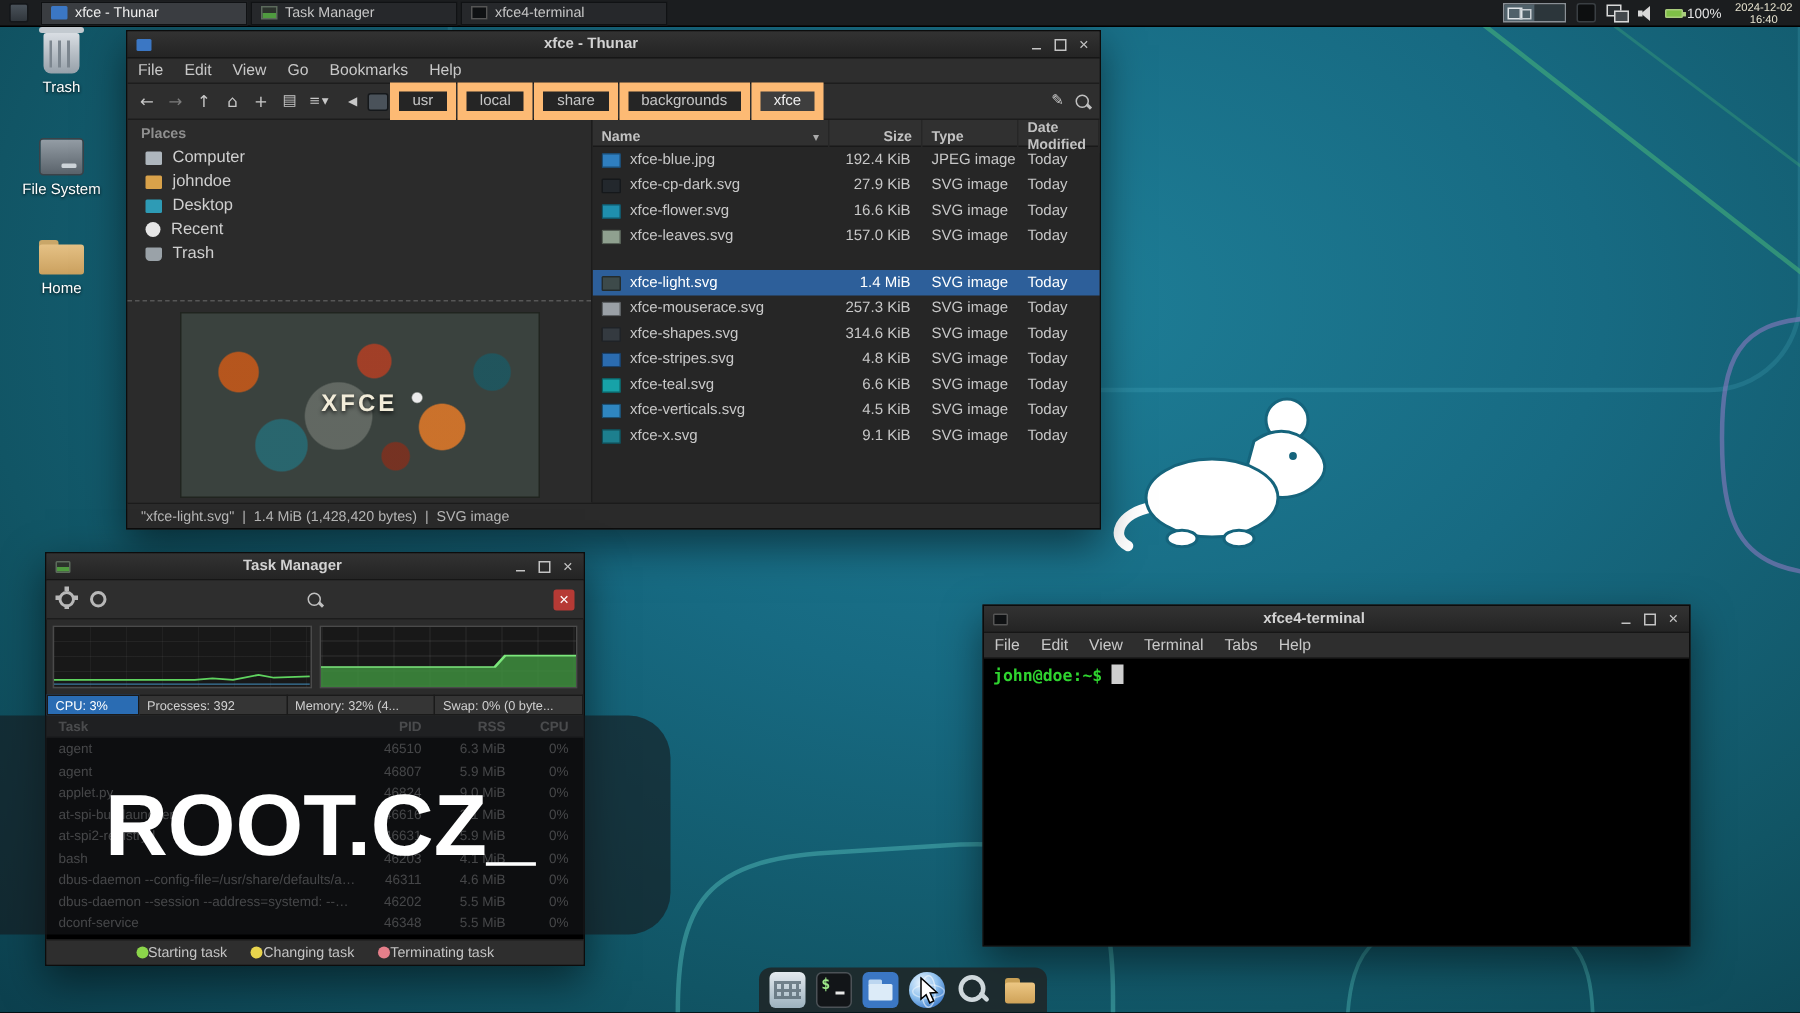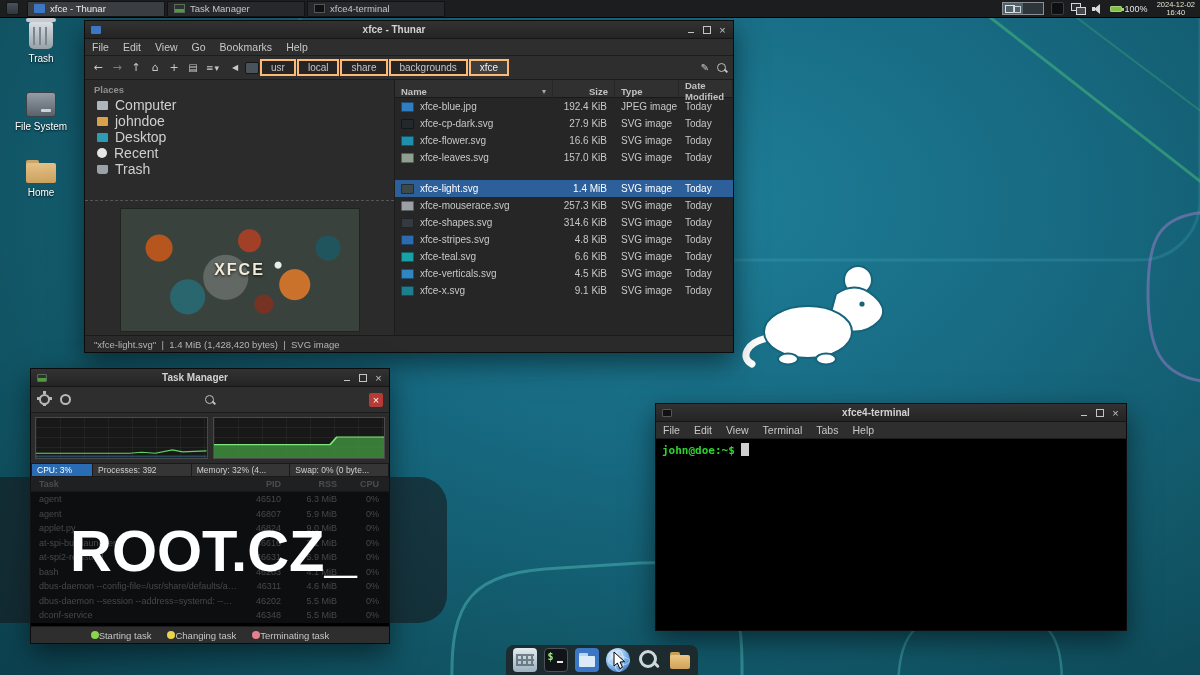--- a/index.html
+++ b/index.html
@@ -77,29 +77,29 @@
     display:flex; align-items:center; gap:1px; padding:0 4px; }
   .tbtn { min-width:18px; height:17px; display:flex; align-items:center; justify-content:center; color:#c8c8c8; font-size:11px; }
   .tbtn::before { font-family:"DejaVu Sans",sans-serif; }
   .tb-back::before { content:"←"; } .tb-fwd::before { content:"→"; color:#7c7c7c; } .tb-up::before { content:"↑"; }
   .tb-home::before { content:"⌂"; } .tb-newtab::before { content:"+"; } .tb-split::before { content:"▤"; font-size:10px; }
   .tb-view::before { content:"≡ ▾"; font-size:9px; letter-spacing:-1px; }
   .tb-crumbleft::before { content:"◀"; font-size:8px; }
   .tb-pencil::before { content:"✎"; font-size:10px; }
   .pathbar { display:flex; align-items:center; gap:1px; margin-left:4px; flex:1; }
   .crumb-drive { width:14px; height:12px; background:#4a525a; border:1px solid #15181b; border-radius:2px; }
-  .crumb { padding:1px 9px; font-size:10px; color:#c6c6c6; background:#252525; border:2px solid #fdba74; }
+  .crumb { padding:1px 9px; font-size:10px; color:#c6c6c6; background:#252525; border:6px solid #fdba74; }
   .crumb.active { background:#3e3e3e; color:#f0f0f0; }
   .mag-icon { position:relative; width:14px; height:14px; }
   .mag-icon::before { content:""; position:absolute; left:2px; top:2px; width:7px; height:7px; border:1.5px solid #c0c0c0; border-radius:50%; }
   .mag-icon::after { content:""; position:absolute; left:9px; top:9px; width:4px; height:1.8px; background:#c0c0c0; transform:rotate(45deg); }
   .thunar-body { flex:1; display:flex; min-height:0; }
   .side-pane { width:310px; flex:none; background:#2b2b2b; border-right:1px solid #1c1c1c; position:relative; }
   .places-header { font-size:9.5px; color:#8f8f8f; padding:4px 9px 2px; font-weight:bold; }
-  .place-row { display:flex; align-items:center; gap:7px; height:16px; padding:0 12px; font-size:14px; color:#cfcfcf; }
+  .place-row { display:flex; align-items:center; gap:7px; height:16px; padding:0 12px; font-size:11px; color:#cfcfcf; }
   .place-ic { width:11px; height:9px; border-radius:1px; flex:none; }
   .ic-computer { background:#aeb6bd; }
   .ic-user { background:#d9a24a; }
   .ic-desktop { background:#2e9bb5; }
   .ic-recent { background:#e6e6e6; border-radius:50%; width:10px; height:10px; }
   .ic-trashsmall { background:#9aa2a8; border-radius:1px 1px 3px 3px; }
   .preview-pane { position:absolute; left:0; right:0; top:120px; bottom:0; border-top:1px dashed #565656; }
   .preview-img { position:relative; width:240px; height:124px; margin:7px auto 0; background-color:#3a423e;
     background-image:
       radial-gradient(circle at 16% 32%, rgba(195,88,26,.9) 0 13px, transparent 14px),

